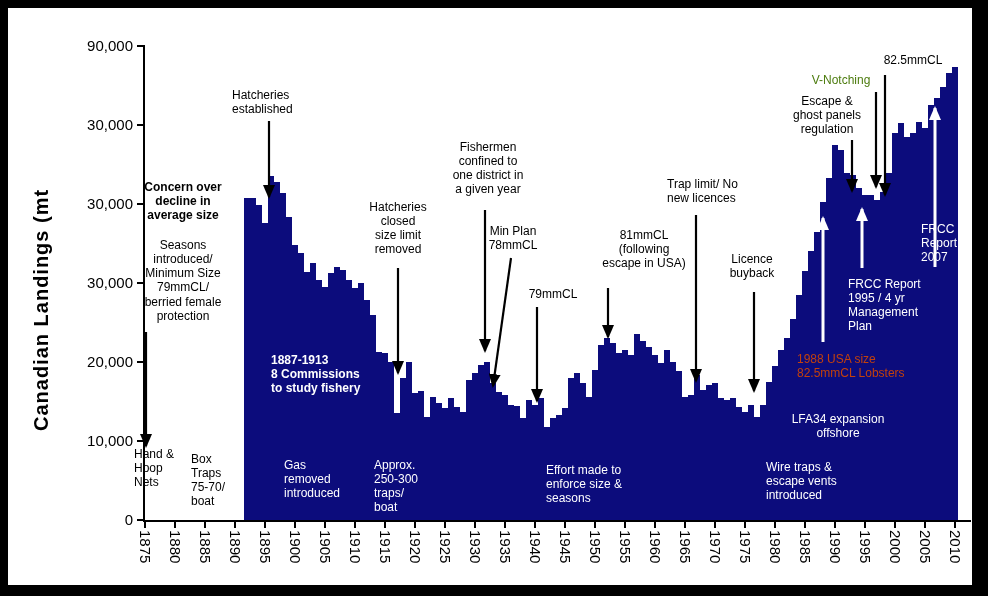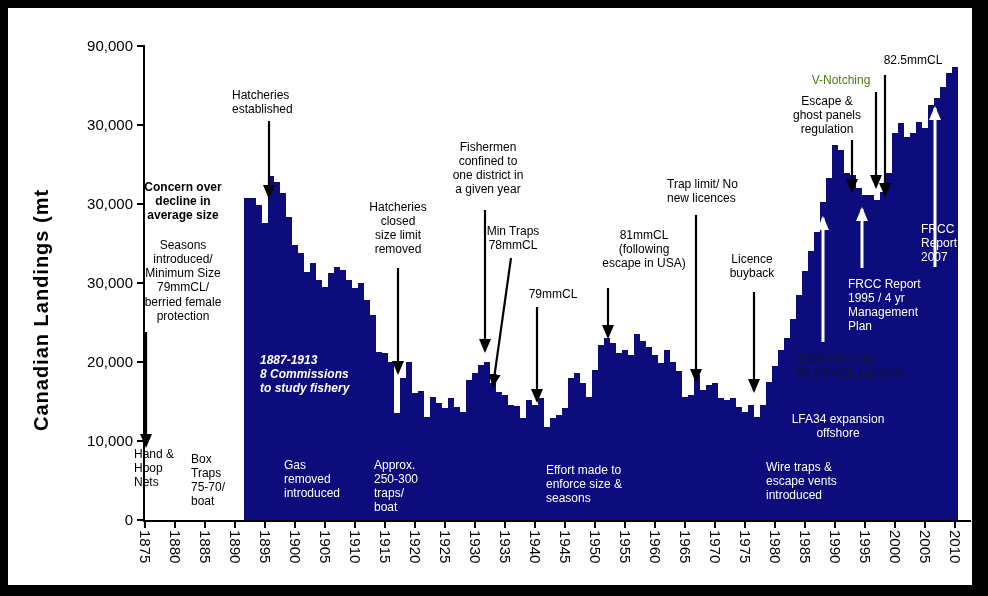--- a/index.html
+++ b/index.html
@@ -265,54 +265,54 @@
       <div class="anno" style="left: 224px; top: 80px; color: rgb(0, 0, 0);">Hatcheries
 established</div>
       <div class="anno center" style="left: 390px; top: 192px; color: rgb(0, 0, 0);">Hatcheries
 closed
 size limit
 removed</div>
       <div class="anno center" style="left: 480px; top: 132px; color: rgb(0, 0, 0);">Fishermen
 confined to
 one district in
 a given year</div>
-      <div class="anno center" style="left: 505px; top: 216px; color: rgb(0, 0, 0);">Min Traps
+      <div class="anno center" style="left: 505px; top: 216px; color: rgb(0, 0, 0);">Min Plan
 78mmCL</div>
       <div class="anno center" style="left: 545px; top: 279px; color: rgb(0, 0, 0);">79mmCL</div>
       <div class="anno center" style="left: 636px; top: 220px; color: rgb(0, 0, 0);">81mmCL
 (following
 escape in USA)</div>
       <div class="anno" style="left: 659px; top: 169px; color: rgb(0, 0, 0);">Trap limit/ No
 new licences</div>
       <div class="anno center" style="left: 744px; top: 244px; color: rgb(0, 0, 0);">Licence
 buyback</div>
       <div class="anno center" style="left: 819px; top: 86px; color: rgb(0, 0, 0);">Escape &amp;
 ghost panels
 regulation</div>
       <div class="anno center" style="left: 833px; top: 65px; color: #4d7c0f;">V-Notching</div>
       <div class="anno center" style="left: 905px; top: 45px; color: rgb(0, 0, 0);">82.5mmCL</div>
-      <div class="anno bold" style="left: 252px; top: 345px; color: rgb(255, 255, 255); font-style: italic;">1887-1913
+      <div class="anno bold" style="left: 263px; top: 345px; color: rgb(255, 255, 255);">1887-1913
 8 Commissions
 to study fishery</div>
       <div class="anno" style="left: 276px; top: 450px; color: rgb(255, 255, 255);">Gas
 removed
 introduced</div>
       <div class="anno" style="left: 366px; top: 450px; color: rgb(255, 255, 255);">Approx.
 250-300
 traps/
 boat</div>
       <div class="anno" style="left: 538px; top: 455px; color: rgb(255, 255, 255);">Effort made to
 enforce size &amp;
 seasons</div>
       <div class="anno" style="left: 758px; top: 452px; color: rgb(255, 255, 255);">Wire traps &amp;
 escape vents
 introduced</div>
       <div class="anno center" style="left: 830px; top: 404px; color: rgb(255, 255, 255);">LFA34 expansion
 offshore</div>
-      <div class="anno" style="left: 789px; top: 344px; color: #0f172a;">1988 USA size
+      <div class="anno" style="left: 789px; top: 344px; color: #c2410c;">1988 USA size
 82.5mmCL Lobsters</div>
       <div class="anno" style="left: 840px; top: 269px; color: rgb(255, 255, 255);">FRCC Report
 1995 / 4 yr
 Management
 Plan</div>
       <div class="anno" style="left: 913px; top: 214px; color: rgb(255, 255, 255);">FRCC
 Report
 2007</div>
     </div>
 </div>

